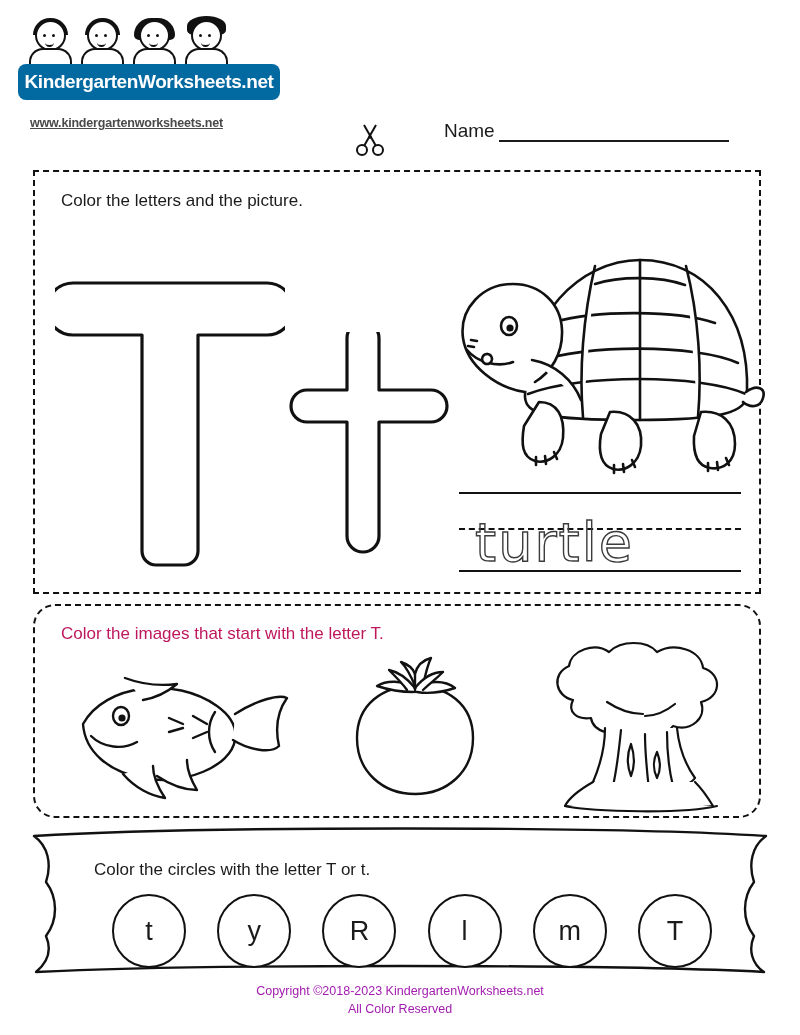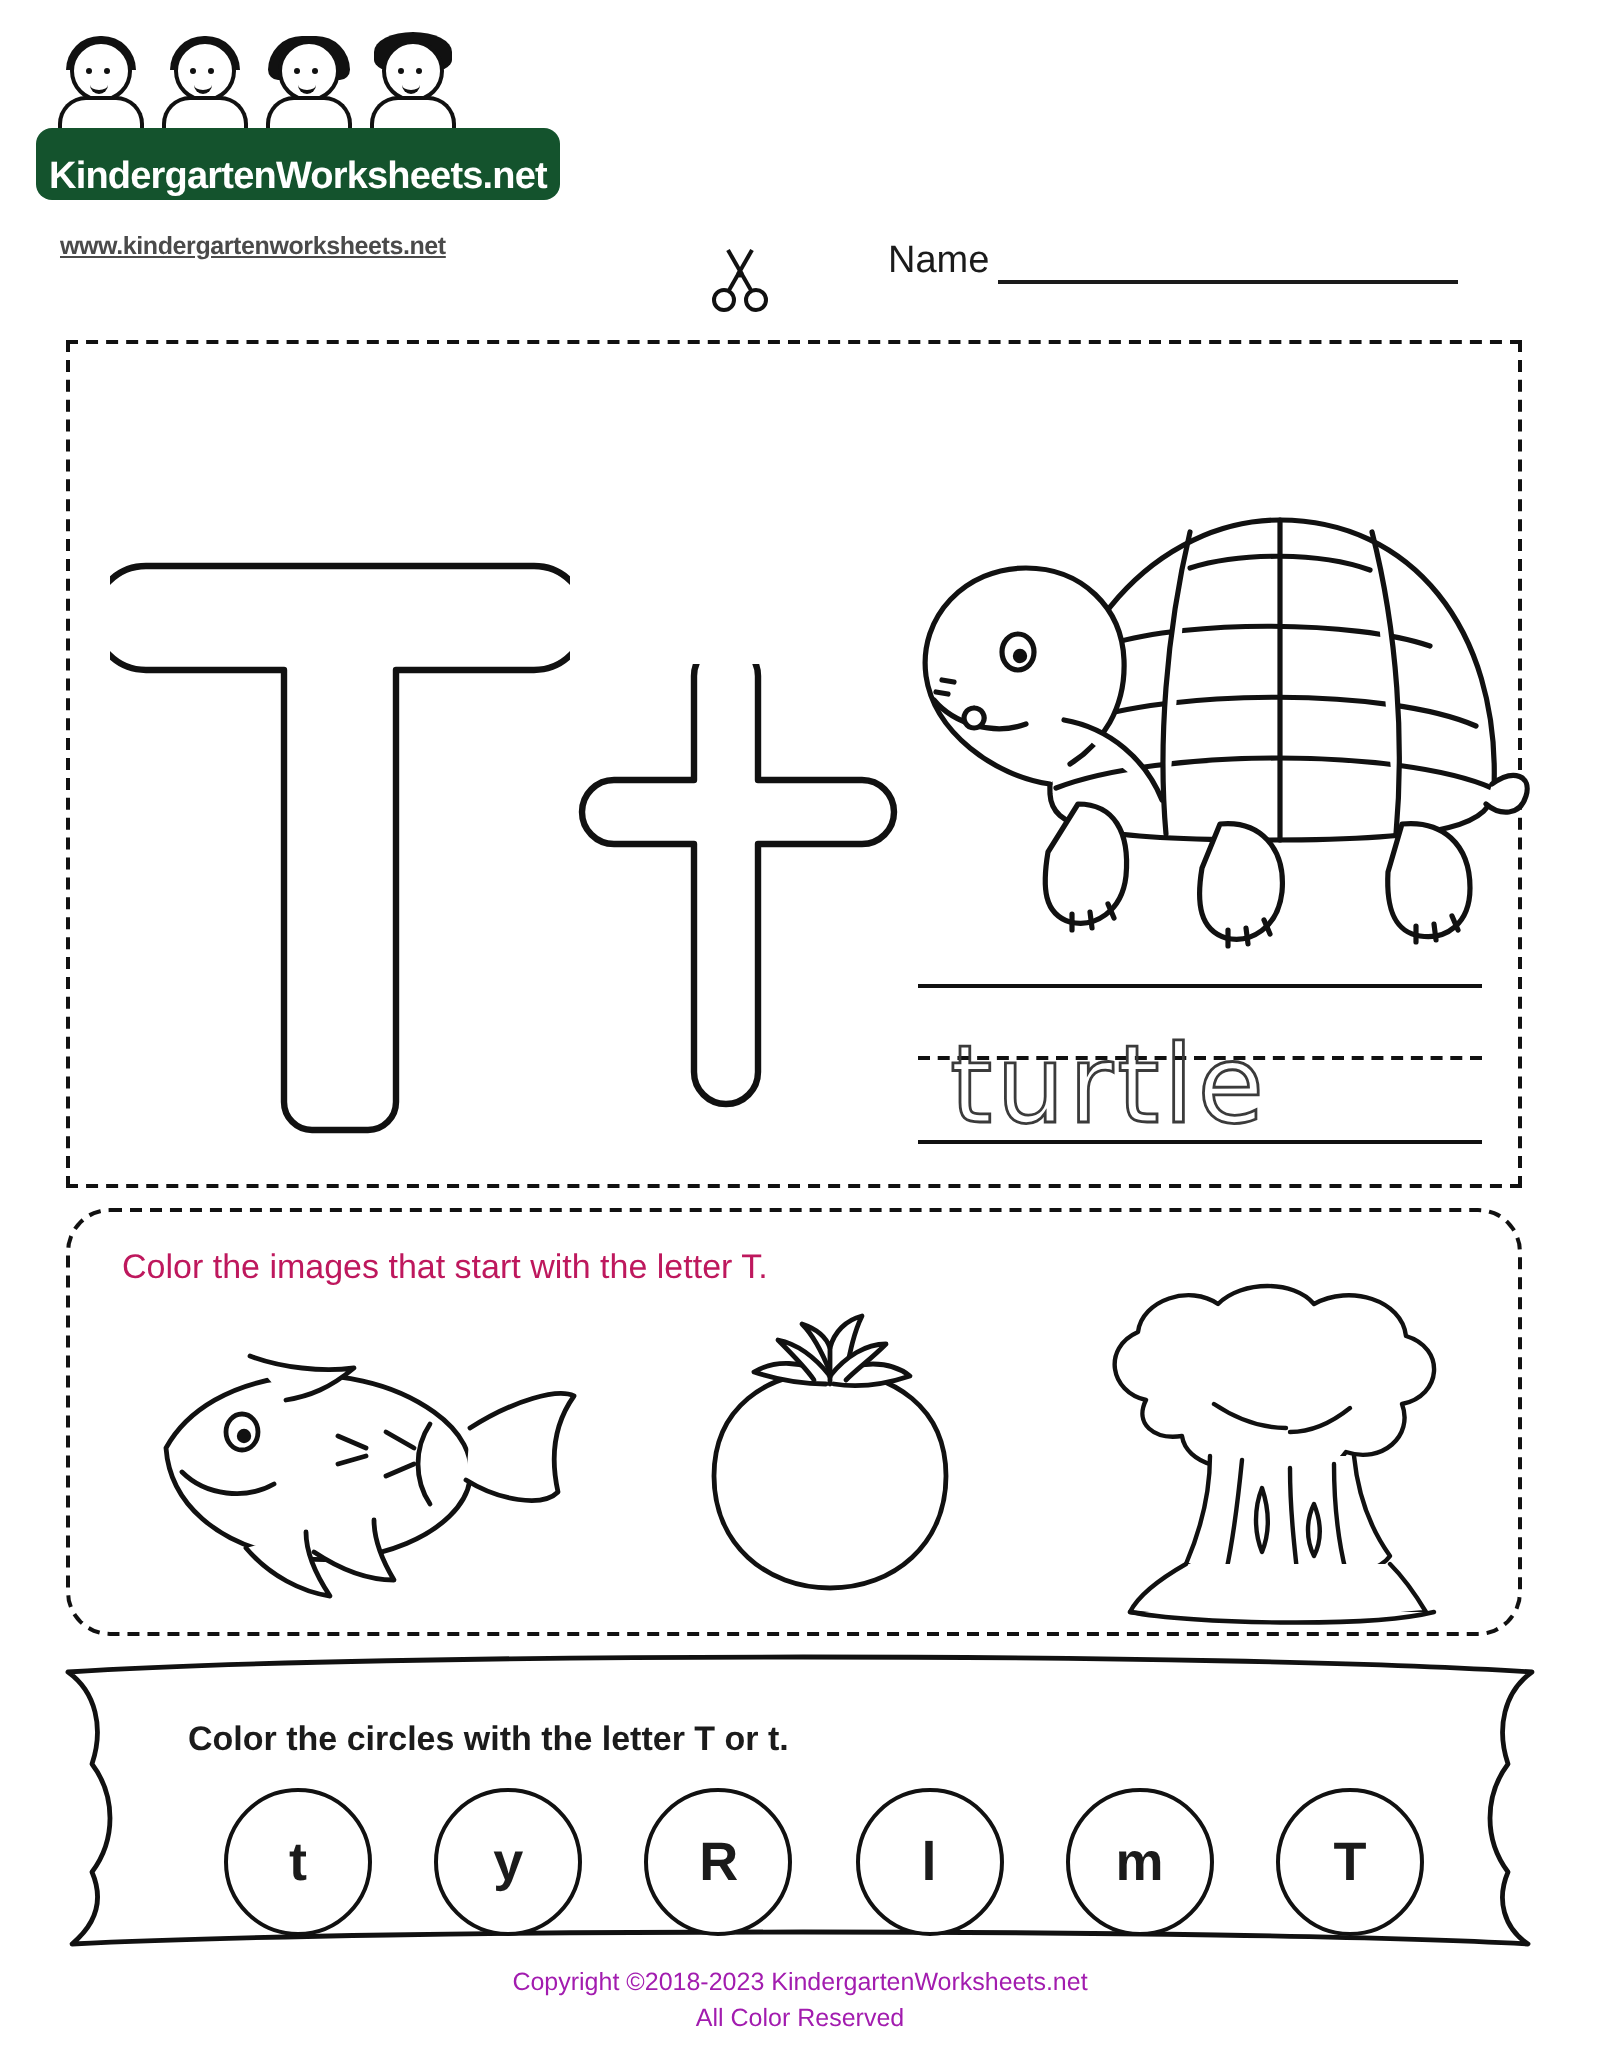--- a/index.html
+++ b/index.html
@@ -86,24 +86,24 @@
   .kid.k3 { left: 114px; }
   .kid.k4 { left: 166px; }
   .kid.k3 .hair { left: 2px; width: 41px; height: 22px; border-radius: 20px 20px 6px 6px; }
   .kid.k4 .hair { left: 3px; top: -4px; width: 39px; height: 20px; border-radius: 50% 50% 30% 30%; }
 
   #logo-banner {
     position: absolute;
     left: 0; top: 50px;
     width: 262px;
     height: 36px;
-    background: #14532d;
+    background: #0369a1;
     border-radius: 8px;
     display: flex;
-    align-items: flex-end;
+    align-items: center;
     justify-content: center;
   }
   #logo-banner-text {
     color: #fff;
     font-size: 19px;
     font-weight: bold;
     letter-spacing: -0.4px;
     font-family: "Liberation Sans", sans-serif;
     white-space: nowrap;
   }
@@ -225,21 +225,20 @@
   #fish { position: absolute; left: 30px; top: 48px; width: 230px; height: 150px; }
   #tomato { position: absolute; left: 300px; top: 48px; width: 160px; height: 150px; }
   #tree { position: absolute; left: 500px; top: 34px; width: 215px; height: 176px; }
 
   
   #section3 {
     position: absolute;
     left: 12px; top: 824px;
     width: 776px;
     height: 152px;
-    font-weight: bold;
   }
   #s3-instruction {
     position: absolute;
     left: 82px; top: 36px;
     font-size: 17px;
     color: #1b1b1b;
   }
   #circle-row {
     position: absolute;
     left: 100px; top: 66px;
@@ -328,20 +327,21 @@
     <path d="M24 24 L12 3" fill="none" stroke="#111" stroke-width="2"></path>
     <circle cx="18" cy="15" r="1.8" fill="#111"></circle>
   </svg>
 
   <div id="name-block">
     <span>Name</span><span id="name-line"></span>
   </div>
 </div>
 
 <div id="section1">
+  <div id="s1-instruction">Color the letters and the picture.</div>
 
   <svg id="letter-upper" viewBox="0 0 230 300">
     <path d="M18 16 H212 A26 26 0 0 1 212 68 H143 V284 A14 14 0 0 1 129 298 H101 A14 14 0 0 1 87 284 V68 H18 A26 26 0 0 1 18 16 Z" fill="#fff" stroke="#111" stroke-width="3.2" stroke-linejoin="round"></path>
   </svg>
 
   <svg id="letter-lower" viewBox="0 0 175 235">
     <path d="M62 6 A16 16 0 0 1 94 6 V58 H146 A16 16 0 0 1 146 90 H94 V204 A16 16 0 0 1 62 204 V90 H22 A16 16 0 0 1 22 58 H62 Z" fill="#fff" stroke="#111" stroke-width="3.2" stroke-linejoin="round"></path>
   </svg>
 
   <svg id="turtle" viewBox="0 0 360 270">

